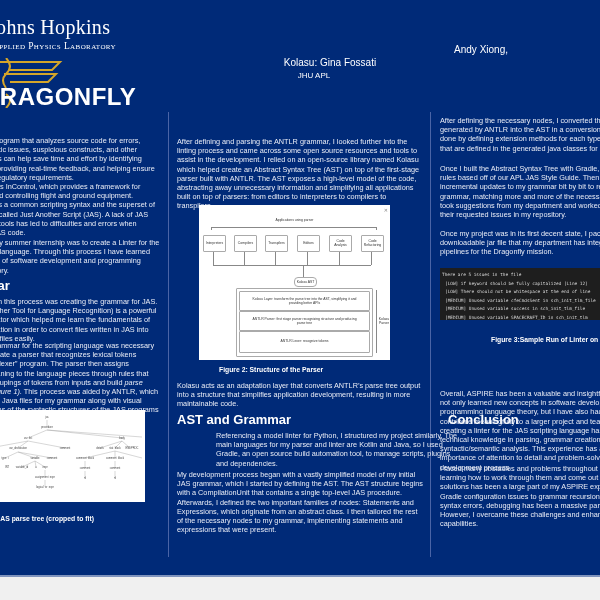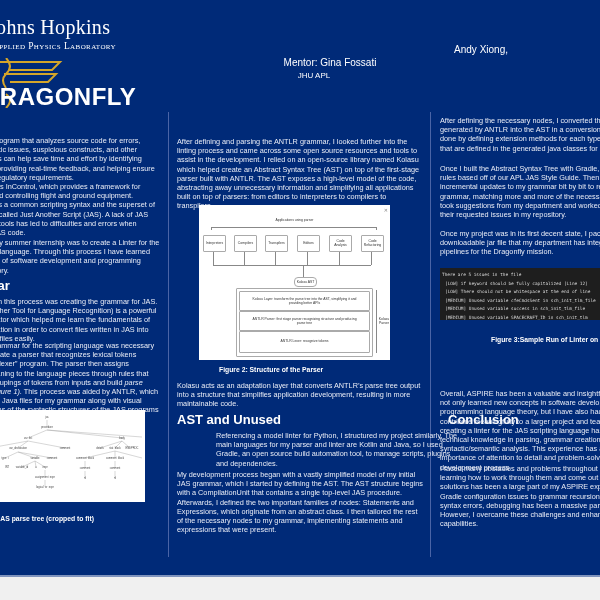--- a/index.html
+++ b/index.html
@@ -89,21 +89,21 @@
         <path d="M0 4 L60 4 L52 12 L8 12"></path>
         <path d="M4 16 L56 16 L48 24 L10 24"></path>
         <path d="M6 0 Q14 8 6 16 Q0 22 6 30"></path>
         <path d="M6 36 Q14 42 6 50"></path>
       </g>
     </svg>
     <div class="dragonfly-word">DRAGONFLY</div>
   </div>
 
   <div class="author">Andy Xiong,</div>
-  <div class="mentor">Mentor: Gina Fossati</div>
+  <div class="mentor">Kolasu: Gina Fossati</div>
   <div class="affil">JHU APL</div>
 
   <div class="col-divider" style="left:168px; top:112px; height:445px;"></div>
   <div class="col-divider" style="left:430px; top:112px; height:445px;"></div>
 
   <p class="para" style="left:-45px; top:136px; width:205px;">A linter is a program that analyzes source code for errors, defects, stylistic issues, suspicious constructs, and other issues. Linters can help save time and effort by identifying issues early, providing real-time feedback, and helping ensure code meets regulatory requirements.</p>
   <p class="para" style="left:-45px; top:182px; width:205px;">Dragonfly uses InControl, which provides a framework for monitoring and controlling flight and ground equipment. InControl uses a common scripting syntax and the superset of this syntax is called Just Another Script (JAS). A lack of JAS development tools has led to difficulties and errors when developing JAS code.</p>
   <p class="para" style="left:-45px; top:238px; width:205px;">My goal for my summer internship was to create a Linter for the JAS scripting language. Through this process I have learned many aspects of software development and programming language theory.</p>
 
   <h2 class="section-h" style="left:-48px; top:278px;">Grammar</h2>
@@ -220,21 +220,21 @@
     <div class="kf-box" style="left:40px; top:126px; width:129px; height:20px;">
         <div class="kf-text" style="left:8px; width:113px; top:7px;">ANTLR Lexer: recognize tokens</div>
       </div>
     <div class="kf-line" style="left:177px; top:85px; width:0.5px; height:63px;"></div>
     <div class="kf-text" style="left:178px; width:14px; top:112px;">Kolasu Parser</div>
   </div>
   <div class="caption" style="left:219px; top:366px;">Figure 2: Structure of the Parser</div>
 
   <p class="para" style="left:177px; top:381px; width:246px;">Kolasu acts as an adaptation layer that converts ANTLR’s parse tree output into a structure that simplifies application development, resulting in more maintainable code.</p>
 
-  <h2 class="section-h" style="left:177px; top:412px;">AST and Unused</h2>
+  <h2 class="section-h" style="left:177px; top:412px;">AST and Grammar</h2>
   <p class="para" style="left:177px; top:431px; width:246px;margin-left:39px;">Referencing a model linter for Python, I structured my project similarly. The main languages for my parser and linter are Kotlin and Java, so I used Gradle, an open source build automation tool, to manage scripts, plugins and dependencies.</p>
   <p class="para" style="left:177px; top:470px; width:246px;">My development process began with a vastly simplified model of my initial JAS grammar, which I started by defining the AST. The AST structure begins with a CompilationUnit that contains a single top-level JAS procedure. Afterwards, I defined the two important families of nodes: Statements and Expressions, which originate from an abstract class. I then tailored the rest of the necessary nodes to my grammar, implementing statements and expressions that were present.</p>
 
   <p class="para" style="left:440px; top:116px; width:230px;">After defining the necessary nodes, I converted the parse tree generated by ANTLR into the AST in a conversion file. Conversion is done by defining extension methods for each type of parse tree node that are defined in the generated java classes for my grammar.</p>
   <p class="para" style="left:440px; top:164px; width:230px;">Once I built the Abstract Syntax Tree with Gradle, I implemented linter rules based off of our APL JAS Style Guide. Then I repeatedly made incremental updates to my grammar bit by bit to reflect my main JAS grammar, matching more and more of the necessary test files. Then I took suggestions from my department and worked on implementing their requested issues in my repository.</p>
   <p class="para" style="left:440px; top:229px; width:230px;">Once my project was in its first decent state, I packaged it into a downloadable jar file that my department has integrated into their pipelines for the Dragonfly mission.</p>
 
   <div class="terminal">
     <div class="term-line">There are 5 issues in the file</div>
     <div class="term-line indent">[LOW] if keyword should be fully capitalized [Line 12]</div>

